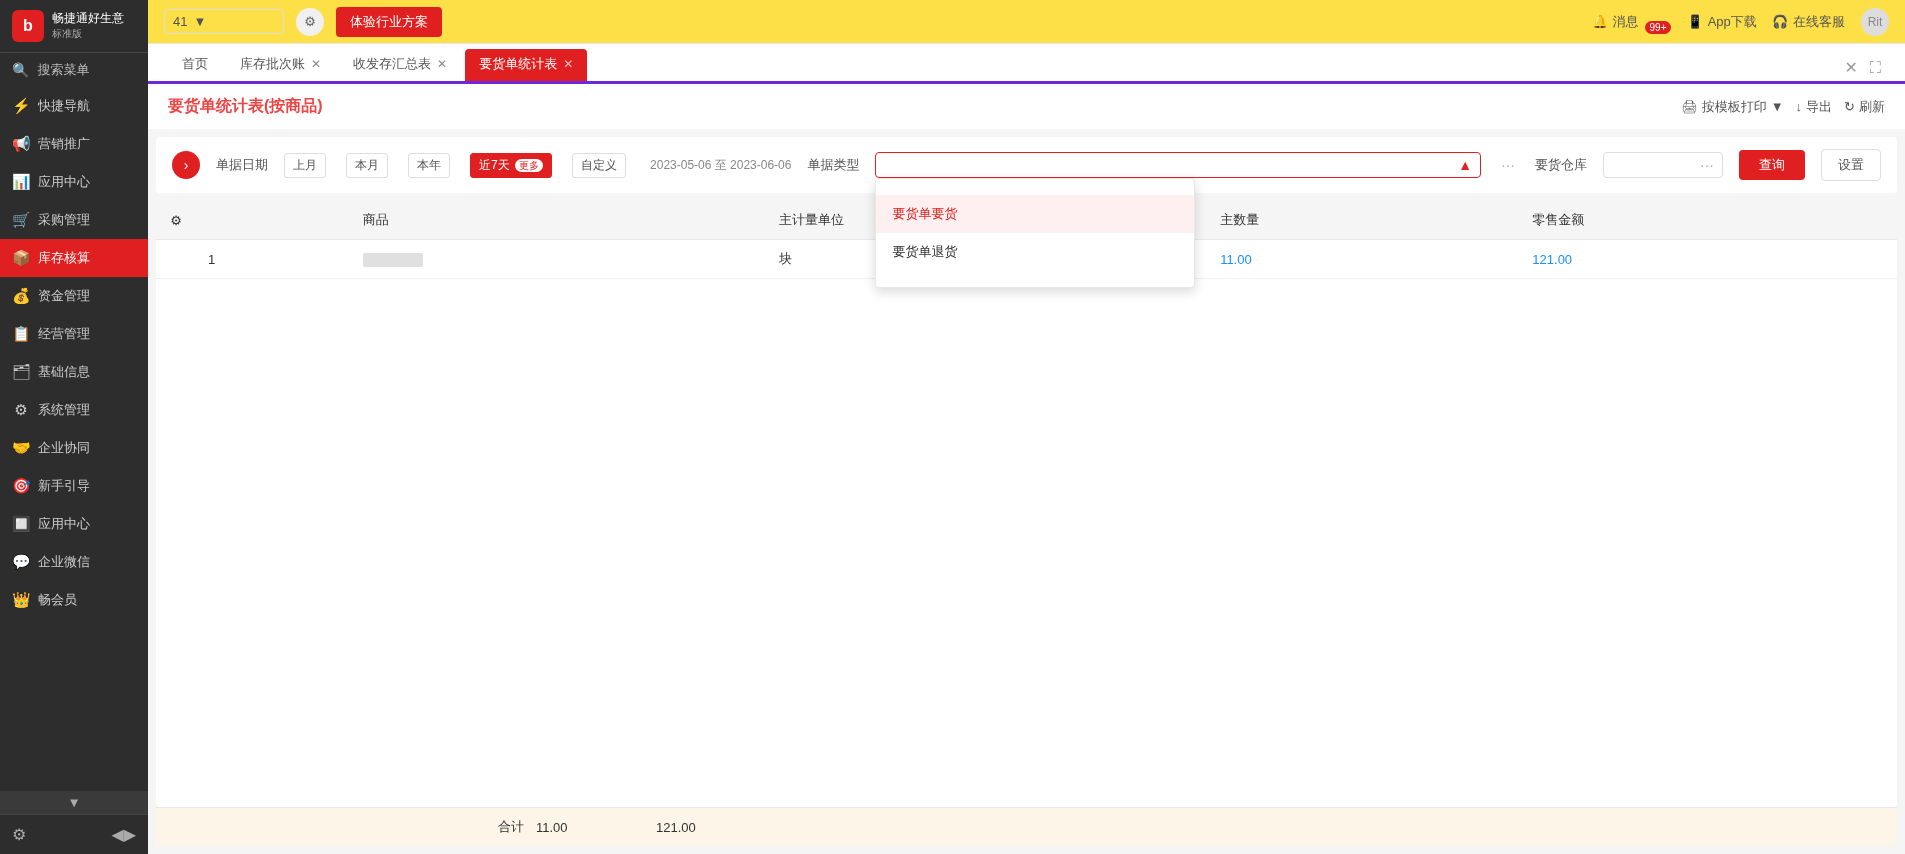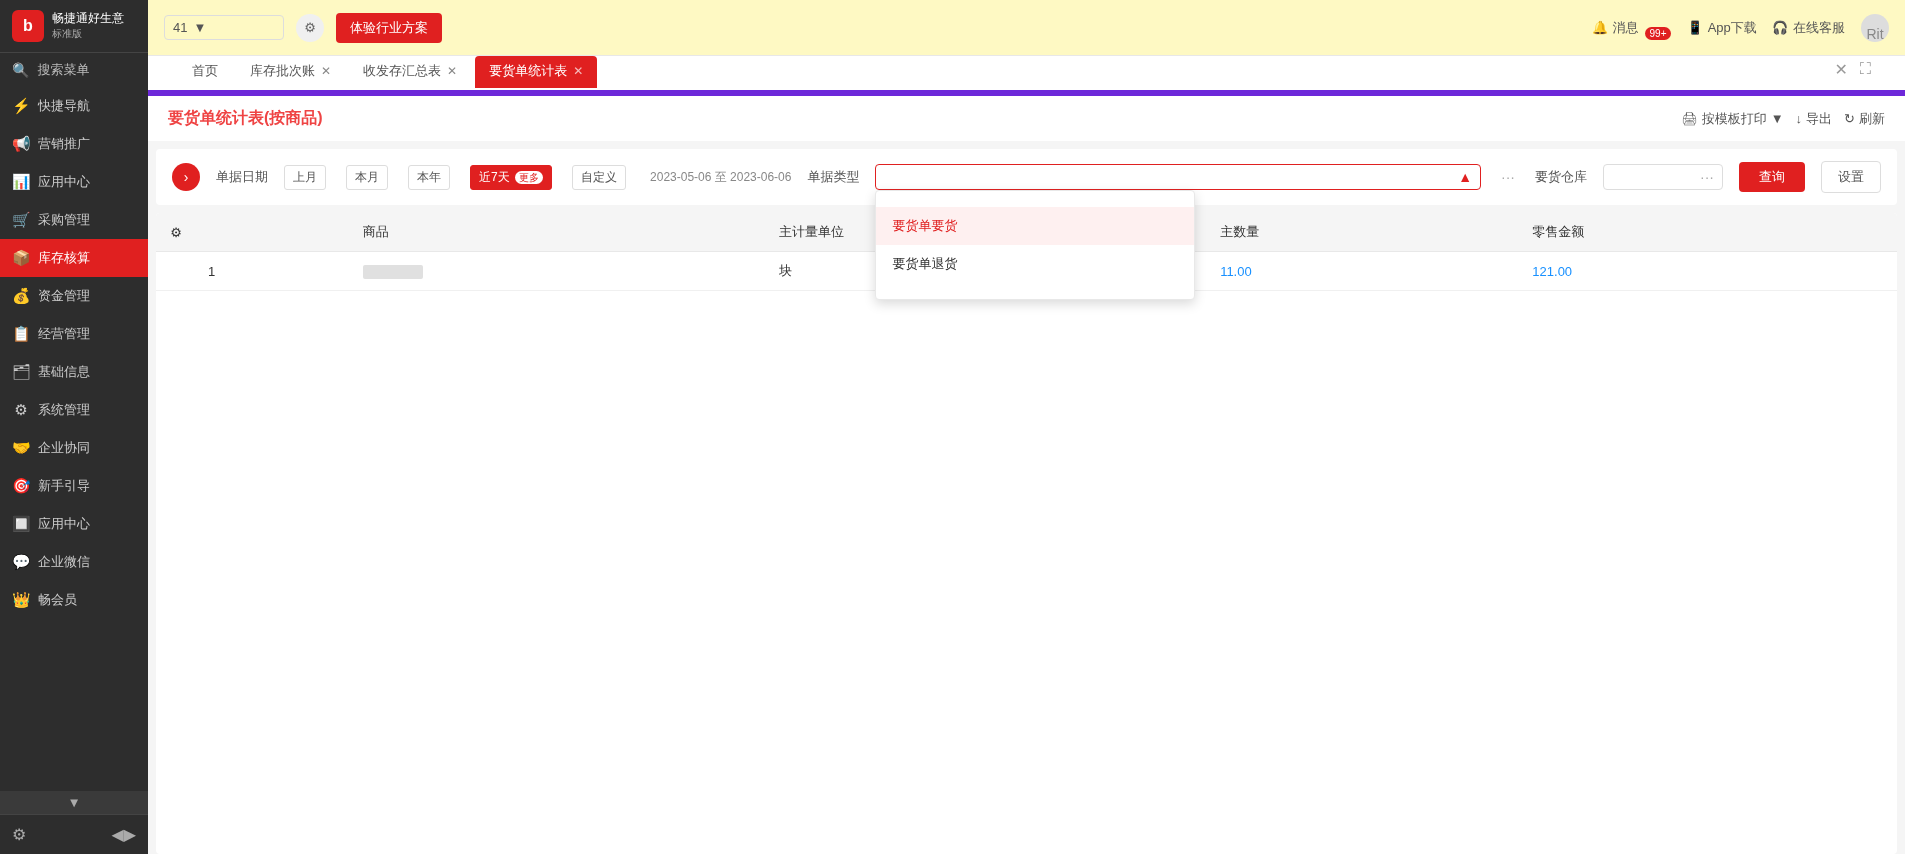--- a/index.html
+++ b/index.html
@@ -89,26 +89,26 @@
     
     .main {
       flex: 1;
       display: flex;
       flex-direction: column;
       overflow: hidden;
     }
 
     
     .topbar {
-      background: #fef9c3;
+      background: #fde047;
       border-bottom: 1px solid #e8e8e8;
       display: flex;
       align-items: center;
       padding: 0 16px;
-      height: 56px;
+      height: 44px;
       justify-content: space-between;
       flex-shrink: 0;
     }
     .topbar-left { display: flex; align-items: center; gap: 12px; }
     .topbar-select {
       display: flex;
       align-items: center;
       border: 1px solid #ddd;
       border-radius: 4px;
       padding: 4px 8px;
@@ -143,32 +143,32 @@
       font-size: 10px;
       padding: 1px 5px;
       border-radius: 10px;
       margin-left: 2px;
       margin-top: 12px;
     }
     .avatar {
       width: 28px; height: 28px;
       border-radius: 50%;
       background: #ddd;
-      display: flex; align-items: flex-end; justify-content: center;
-      font-size: 14px;
+      display: flex; align-items: center; justify-content: center;
+      font-size: 12px;
       color: #888;
     }
 
     
     .tabs {
       background: #fff;
-      border-bottom: 6px solid #6d28d9;
-      display: flex;
-      align-items: flex-start;
-      padding: 0 30px;
+      border-bottom: 3px solid #6d28d9;
+      display: flex;
+      align-items: flex-end;
+      padding: 0 20px;
       height: 40px;
       flex-shrink: 0;
       gap: 4px;
     }
     .tab {
       padding: 6px 14px;
       font-size: 13px;
       cursor: pointer;
       color: #555;
       border-bottom: 2px solid transparent;
@@ -631,14 +631,24 @@
               <span class="text-link">11.00</span>
             </td>
             <td>
               <span class="text-link">121.00</span>
             </td>
           </tr>
         </tbody>
       </table>
     </div>
 
+    <div class="table-footer">
+      <span style="width:calc(40px + 50px + 120px + 120px);"></span>
+      <span class="footer-label">合计</span>
+      <span style="width:120px;display:inline-block;padding-left:12px;">
+        <span class="footer-value">11.00</span>
+      </span>
+      <span style="width:120px;display:inline-block;padding-left:12px;">
+        <span class="footer-value">121.00</span>
+      </span>
+    </div>
   </div>
 </div>
 
 </body></html>

